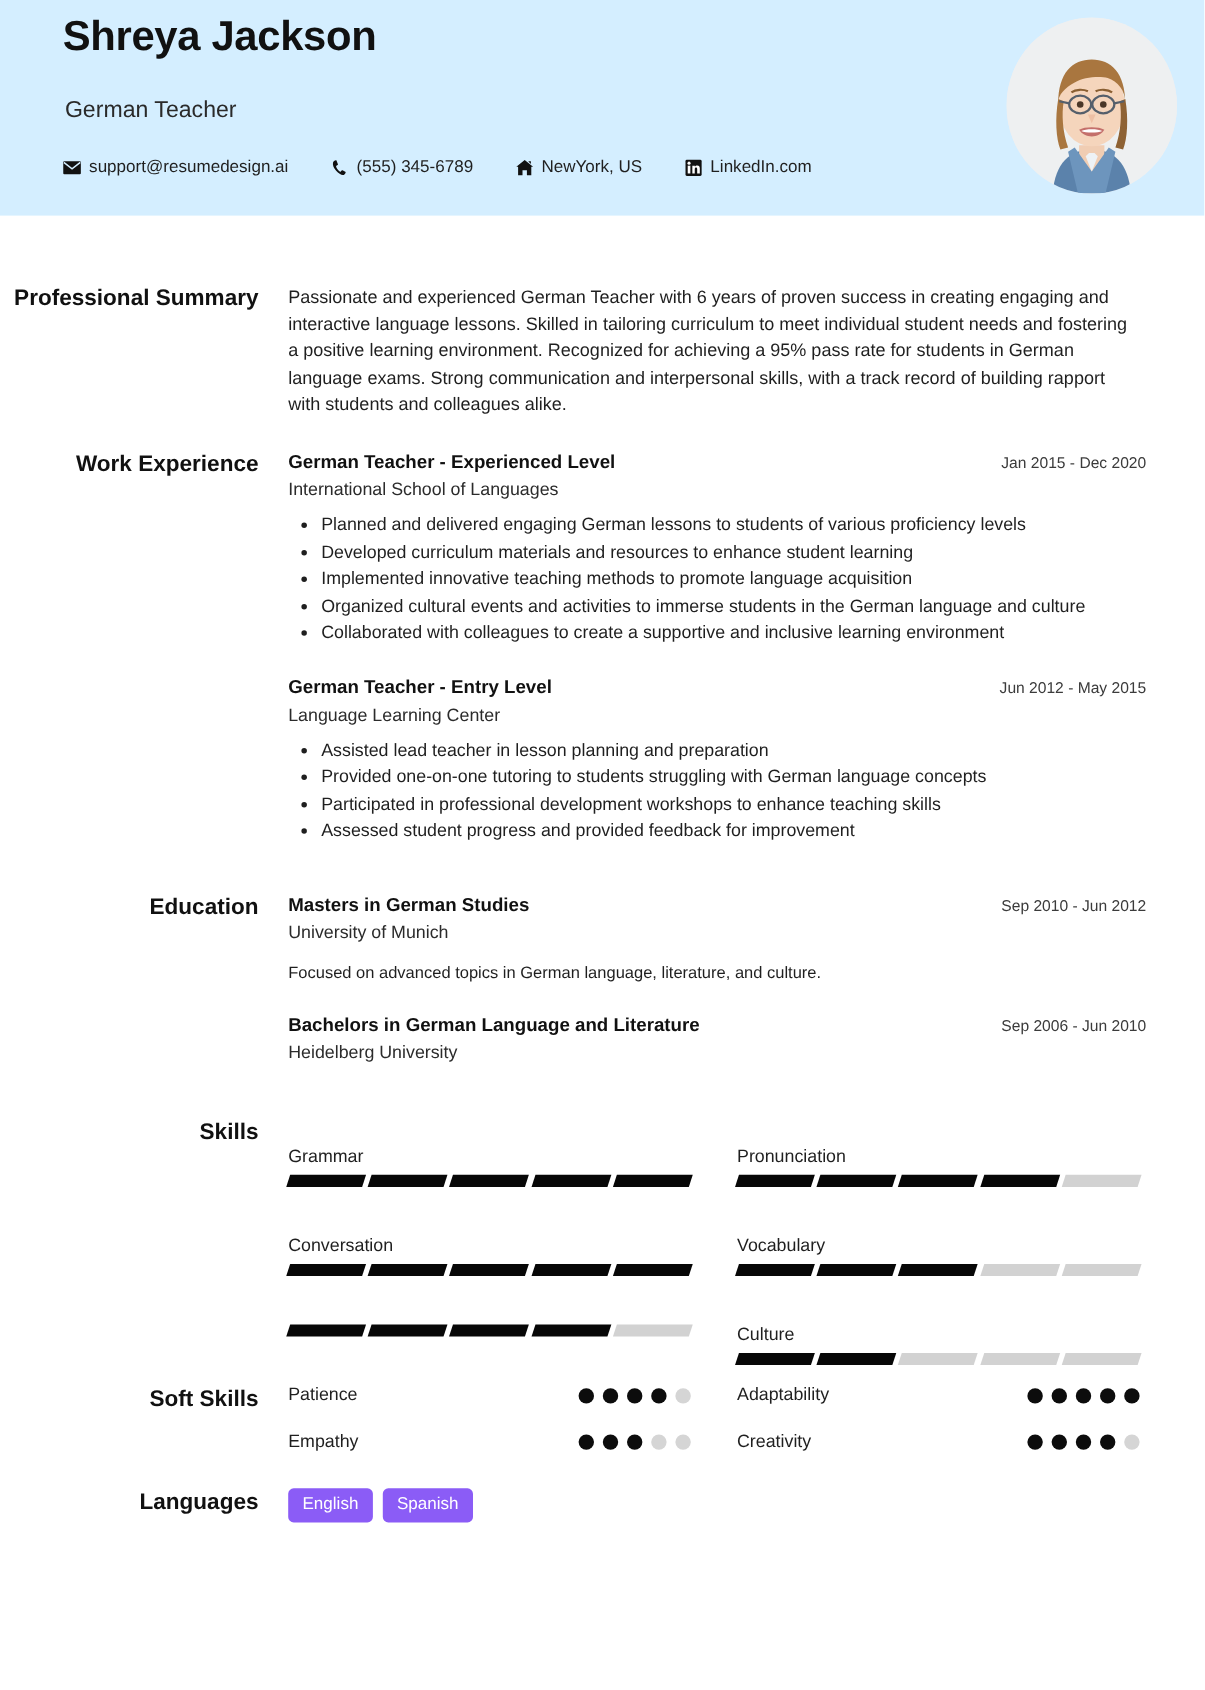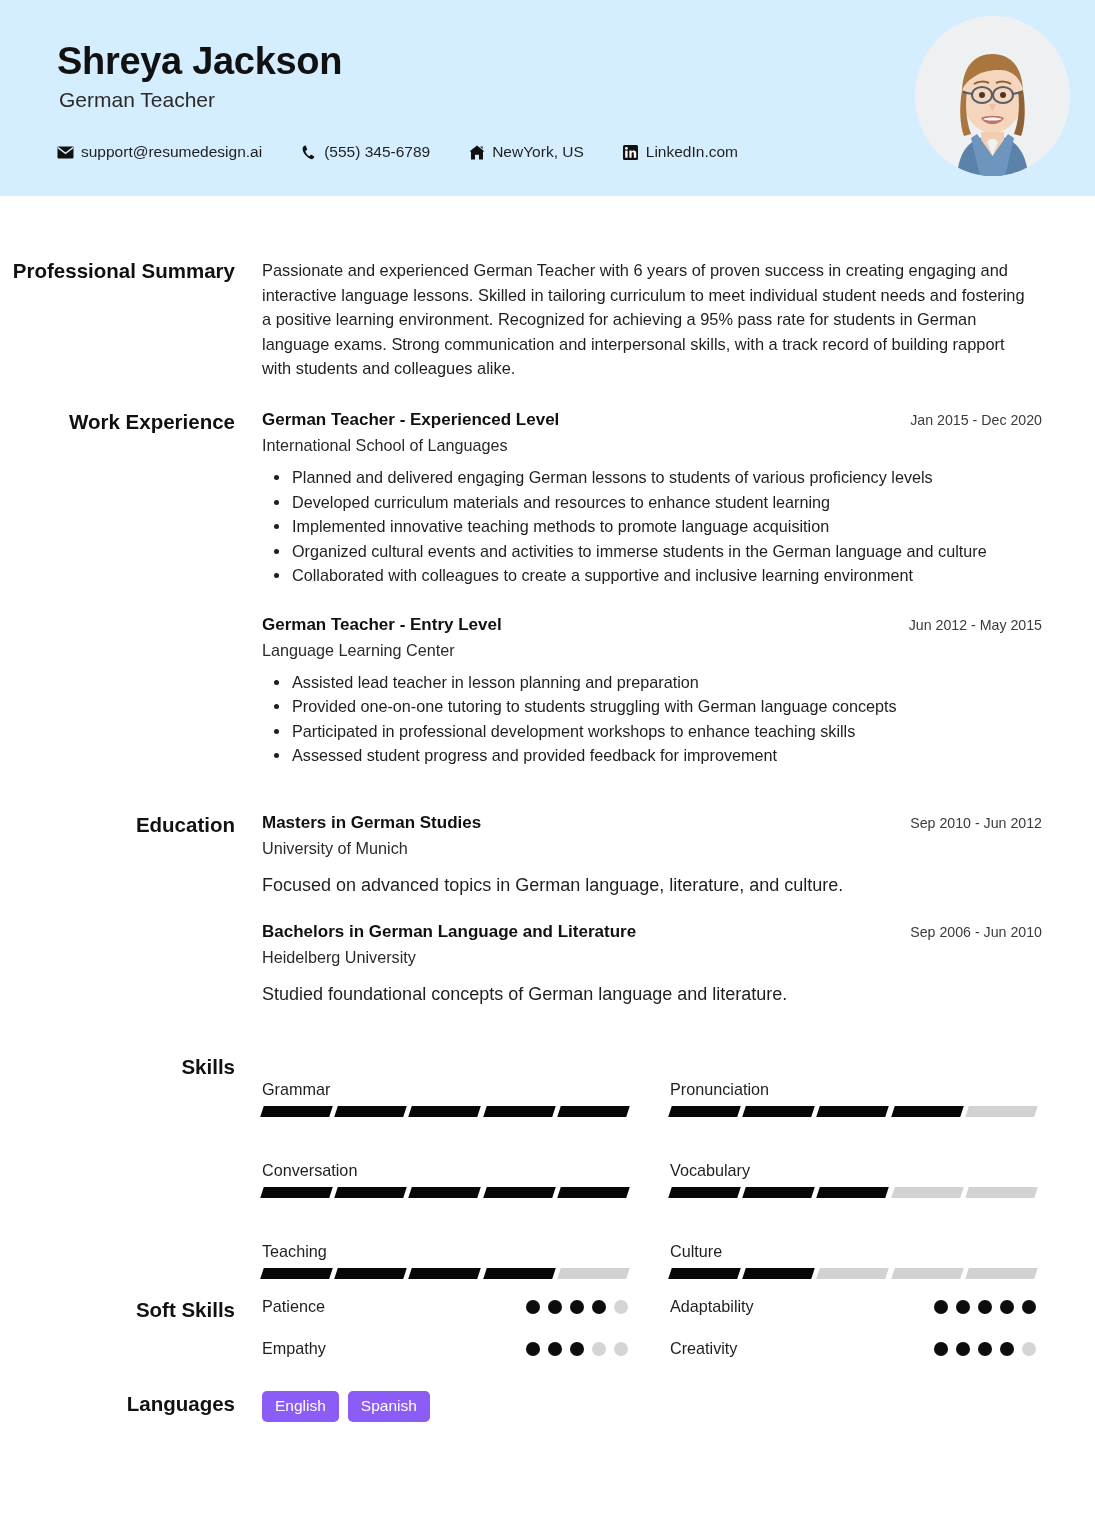--- a/index.html
+++ b/index.html
@@ -14,21 +14,21 @@
 
   
   .header{
     position:relative;
     height:196px;
     background:#d4eeff;
     box-sizing:border-box;
     padding:0;
   }
   .hdr-name{
-    position:absolute;left:57px;top:40px;
+    position:absolute;left:57px;top:12px;
     font-size:38px;font-weight:bold;letter-spacing:-0.3px;
     color:#111111;line-height:1.15;
   }
   .hdr-title{
     position:absolute;left:59px;top:88px;
     font-size:21px;font-weight:normal;color:#2a2a2a;
   }
   .contact-row{
     position:absolute;left:57px;top:143px;
     display:flex;align-items:center;gap:0px;
@@ -86,21 +86,21 @@
   .bullets{margin:9px 0 0 0;padding:0 0 0 30px;list-style:none;}
   .bullets li{
     position:relative;
     font-size:16.2px;line-height:24.5px;color:#1f1f1f;
     padding-left:0;margin-bottom:0;
   }
   .bullets li::before{
     content:"";position:absolute;left:-18px;top:10px;
     width:5px;height:5px;border-radius:50%;background:#1f1f1f;
   }
-  .entry-desc{font-size:18px;line-height:24px;color:#1f1f1f;margin-top:14px;}
+  .entry-desc{font-size:15px;line-height:24px;color:#1f1f1f;margin-top:14px;}
 
   .edu-sec{margin-top:44px;}
   .edu-sec .entry + .entry{margin-top:20px;}
 
   
   .skills-sec{margin-top:48px;}
   .skills-grid{
     display:flex;flex-wrap:wrap;
     width:776px;
   }
@@ -285,21 +285,20 @@
           <div class="entry-org">University of Munich</div>
           <div class="entry-desc">Focused on advanced topics in German language, literature, and culture.</div>
         </div>
 
         <div class="entry" style="margin-top:24px;">
           <div class="entry-head">
             <div class="entry-title">Bachelors in German Language and Literature</div>
             <div class="entry-date">Sep 2006 - Jun 2010</div>
           </div>
           <div class="entry-org">Heidelberg University</div>
-          <div class="entry-desc">Studied foundational concepts of German language and literature.</div>
         </div>
 
       </div>
     </div>
 
     <div class="srow skills-sec">
       <div class="slabel">Skills</div>
       <div class="sbody">
         <div class="skills-grid">
 
@@ -339,21 +338,20 @@
             <div class="bar">
                 <span class="seg on"></span>
                 <span class="seg on"></span>
                 <span class="seg on"></span>
                 <span class="seg"></span>
                 <span class="seg"></span>
               </div>
           </div>
 
           <div class="skill-cell">
-            <div class="skill-name">Teaching</div>
             <div class="bar">
                 <span class="seg on"></span>
                 <span class="seg on"></span>
                 <span class="seg on"></span>
                 <span class="seg on"></span>
                 <span class="seg"></span>
               </div>
           </div>
           <div class="skill-cell rcol">
             <div class="skill-name">Culture</div>

